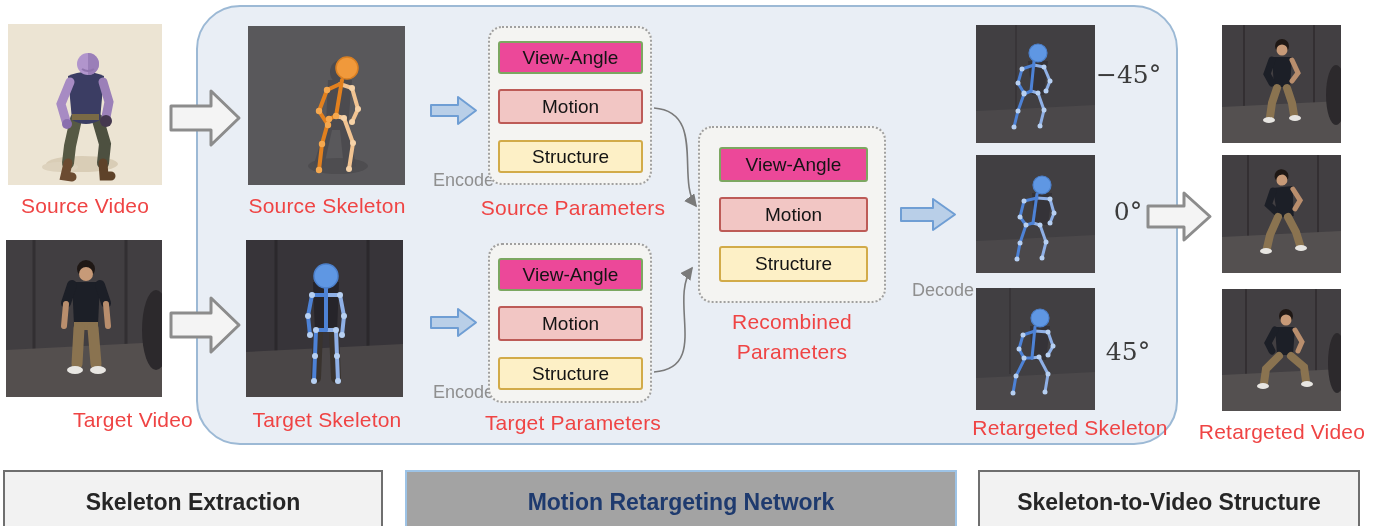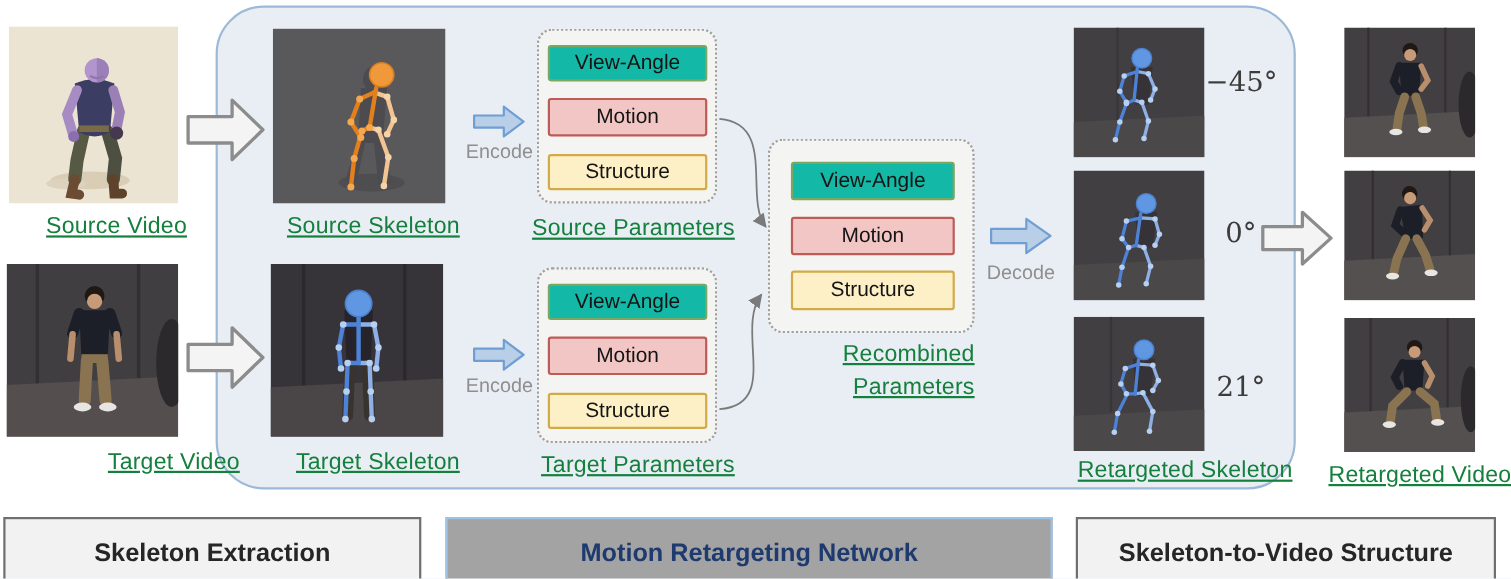--- a/index.html
+++ b/index.html
@@ -9,38 +9,38 @@
   }
   .abs{position:absolute;}
   
   .network-box{
     left:196px;top:5px;width:982px;height:440px;
     background:#e9eef5;border:2px solid #9cb9d5;border-radius:44px;
     box-sizing:border-box;
   }
   
   .cap{
-    font-size:21px;line-height:24px;text-align:right;color:#15803d;
-    letter-spacing:0.2px;white-space:nowrap;text-decoration:underline;
+    font-size:21px;line-height:24px;text-align:center;color:#ef4444;
+    letter-spacing:0.2px;white-space:nowrap;
   }
   .img-frame{display:block;}
   
   .param-group{
     background:#f4f4f2;border:2px dotted #a0a0a0;border-radius:14px;
     box-sizing:border-box;
   }
   .chip{
     position:absolute;box-sizing:border-box;border-radius:3px;
     display:flex;align-items:center;justify-content:center;
     font-size:19px;color:#141414;border:2px solid;
   }
-  .chip-green{background:#14b8a6;border-color:#7ca761;}
+  .chip-green{background:#ec4899;border-color:#7ca761;}
   .chip-red{background:#f2c6c4;border-color:#bd5b57;}
   .chip-yellow{background:#fdf0c6;border-color:#d2ab49;}
-  .enc-label{font-size:18px;color:#8f8f8f;text-align:center;white-space:nowrap;}
+  .enc-label{font-size:18px;color:#8f8f8f;text-align:right;white-space:nowrap;margin-top:42px;}
   .angle{
     font-family:"DejaVu Serif",serif;font-size:25px;color:#3c3c3c;
     text-align:center;white-space:nowrap;
   }
   
   .stage{
     top:470px;height:64px;border-radius:0;box-sizing:border-box;
     display:flex;align-items:center;justify-content:center;
     font-size:23px;font-weight:bold;
   }
@@ -325,21 +325,21 @@
         <circle cx="40" cy="88" r="2.5"></circle>
         <circle cx="72" cy="86" r="2.5"></circle>
       <circle cx="37" cy="105" r="2.5"></circle>
         <circle cx="69" cy="104" r="2.5"></circle>
     </g>
   </svg>
 </div>
 
 <div class="abs angle" style="left:1096px;top:60px;width:64px;">−45°</div>
 <div class="abs angle" style="left:1096px;top:197px;width:64px;">0°</div>
-<div class="abs angle" style="left:1096px;top:337px;width:64px;">21°</div>
+<div class="abs angle" style="left:1096px;top:337px;width:64px;">45°</div>
 <div class="abs cap" style="left:933px;top:416px;width:210px;margin-left:32px;">Retargeted Skeleton</div>
 
 <div class="abs" style="left:1146px;top:189px;">
   <svg width="68" height="55" viewBox="0 0 68 55">
     <polygon points="2,17 38,17 38,4 64,27.5 38,51 38,38 2,38" fill="#f4f4f4" stroke="#8c8c8c" stroke-width="3" stroke-linejoin="round"></polygon>
   </svg>
 </div>
 
 <div class="abs img-frame" style="left:1222px;top:25px;">
   <svg width="119" height="118" viewBox="0 0 119 118">

